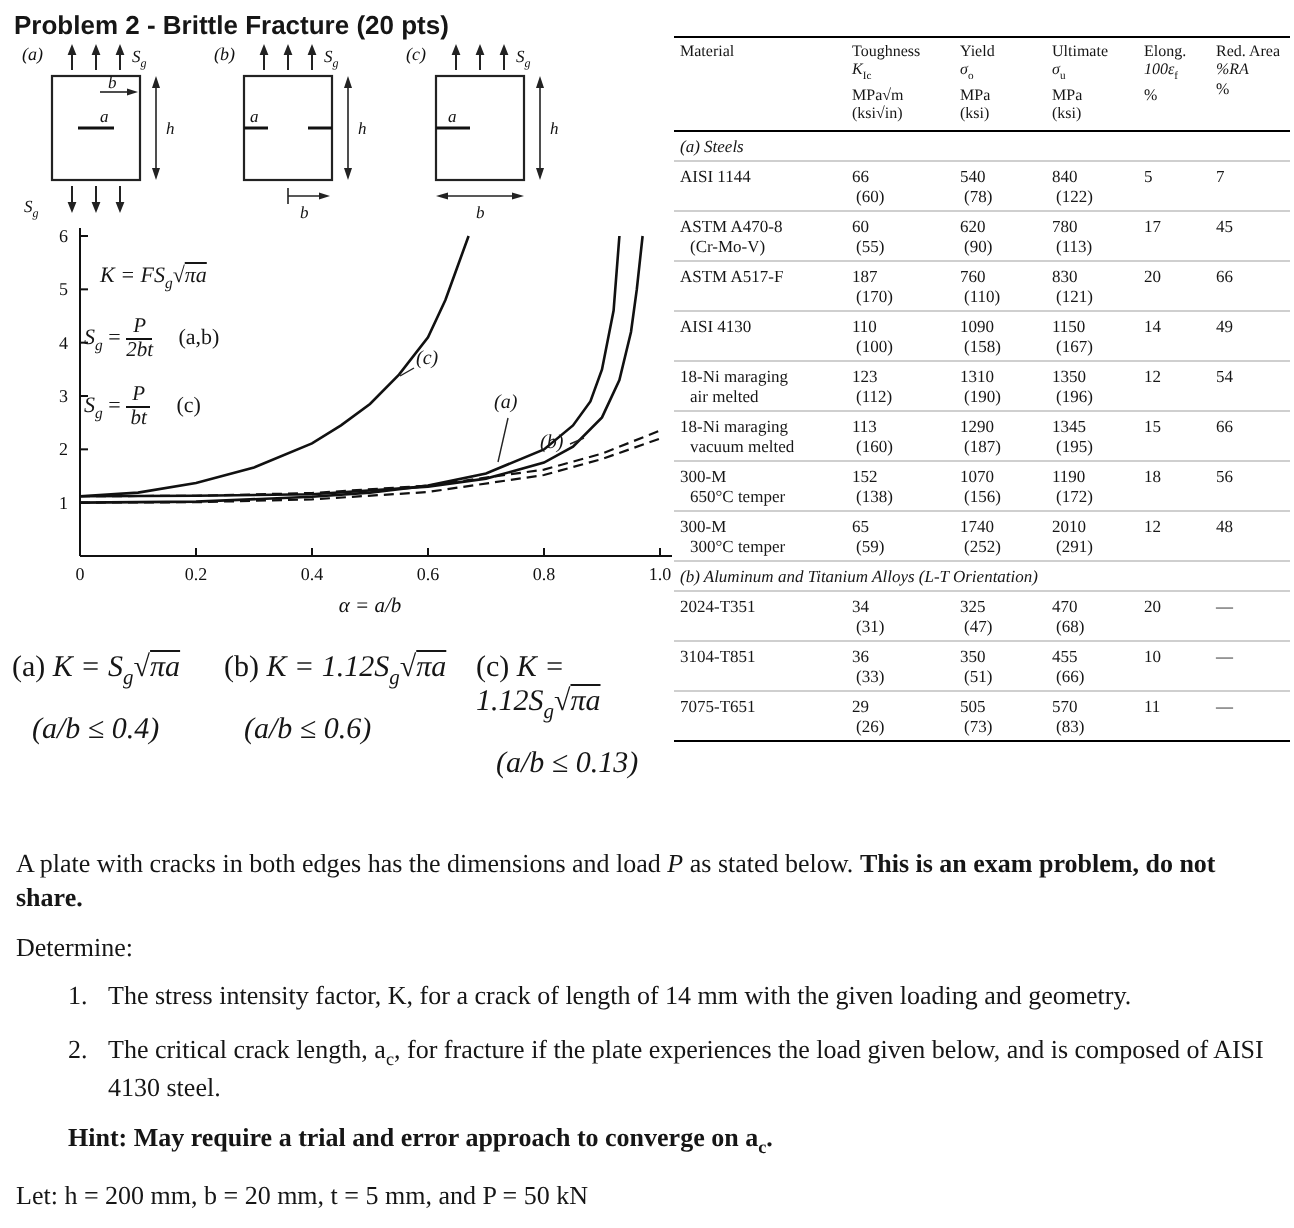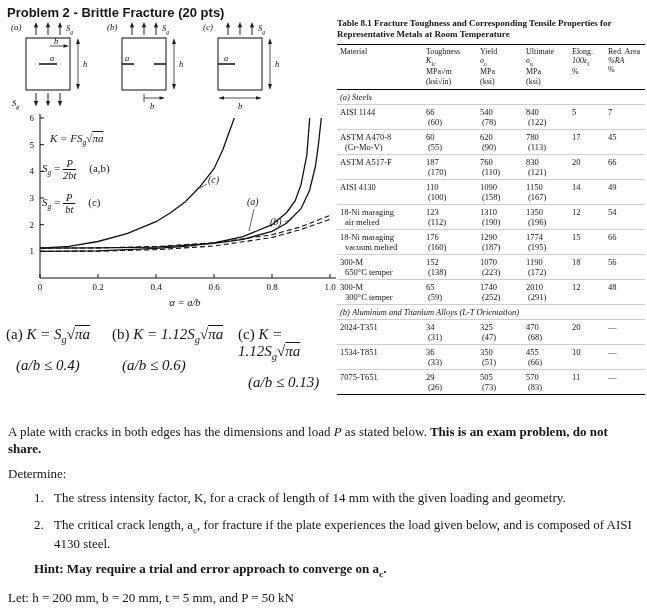--- a/index.html
+++ b/index.html
@@ -268,21 +268,20 @@
         <div class="limit-cond">(a/b ≤ 0.6)</div>
       </div>
       <div class="limit-item">
         <div class="formula"><span>(c)</span> <i><span>K = 1.12S</span><sub>g</sub></i><span class="sqrt"><span>√</span><i class="rad">πa</i></span></div>
         <div class="limit-cond">(a/b ≤ 0.13)</div>
       </div>
     </div>
   </div>
 
   <div id="tablewrap">
-    <div class="tcaption"><b>Table 8.1</b><span>  Fracture Toughness and Corresponding Tensile Properties for Representative Metals at Room Temperature</span></div>
     <table class="tbl">
       <colgroup>
         <col style="width:86px">
           <col style="width:54px">
           <col style="width:46px">
           <col style="width:46px">
           <col style="width:36px">
           <col style="width:40px">
       </colgroup>
       <thead>
@@ -440,50 +439,50 @@
             <td class="one">
               <div class="">54</div>
             </td>
           </tr>
           <tr>
             <td class="mat">
               <div class="">18-Ni maraging</div>
               <div class="m2">vacuum melted</div>
             </td>
             <td class="num">
-              <div class="">176</div>
+              <div class="">113</div>
               <div class="paren">(160)</div>
             </td>
             <td class="num">
               <div class="">1290</div>
               <div class="paren">(187)</div>
             </td>
             <td class="num">
-              <div class="">1774</div>
+              <div class="">1345</div>
               <div class="paren">(195)</div>
             </td>
             <td class="one">
               <div class="">15</div>
             </td>
             <td class="one">
               <div class="">66</div>
             </td>
           </tr>
           <tr>
             <td class="mat">
               <div class="">300-M</div>
               <div class="m2">650°C temper</div>
             </td>
             <td class="num">
               <div class="">152</div>
               <div class="paren">(138)</div>
             </td>
             <td class="num">
               <div class="">1070</div>
-              <div class="paren">(223)</div>
+              <div class="paren">(156)</div>
             </td>
             <td class="num">
               <div class="">1190</div>
               <div class="paren">(172)</div>
             </td>
             <td class="one">
               <div class="">18</div>
             </td>
             <td class="one">
               <div class="">56</div>
@@ -534,21 +533,21 @@
             </td>
             <td class="one">
               <div class="">20</div>
             </td>
             <td class="one">
               <div class="">—</div>
             </td>
           </tr>
           <tr>
             <td class="mat">
-              <div class="">1534-T851</div>
+              <div class="">3104-T851</div>
             </td>
             <td class="num">
               <div class="">36</div>
               <div class="paren">(33)</div>
             </td>
             <td class="num">
               <div class="">350</div>
               <div class="paren">(51)</div>
             </td>
             <td class="num">

